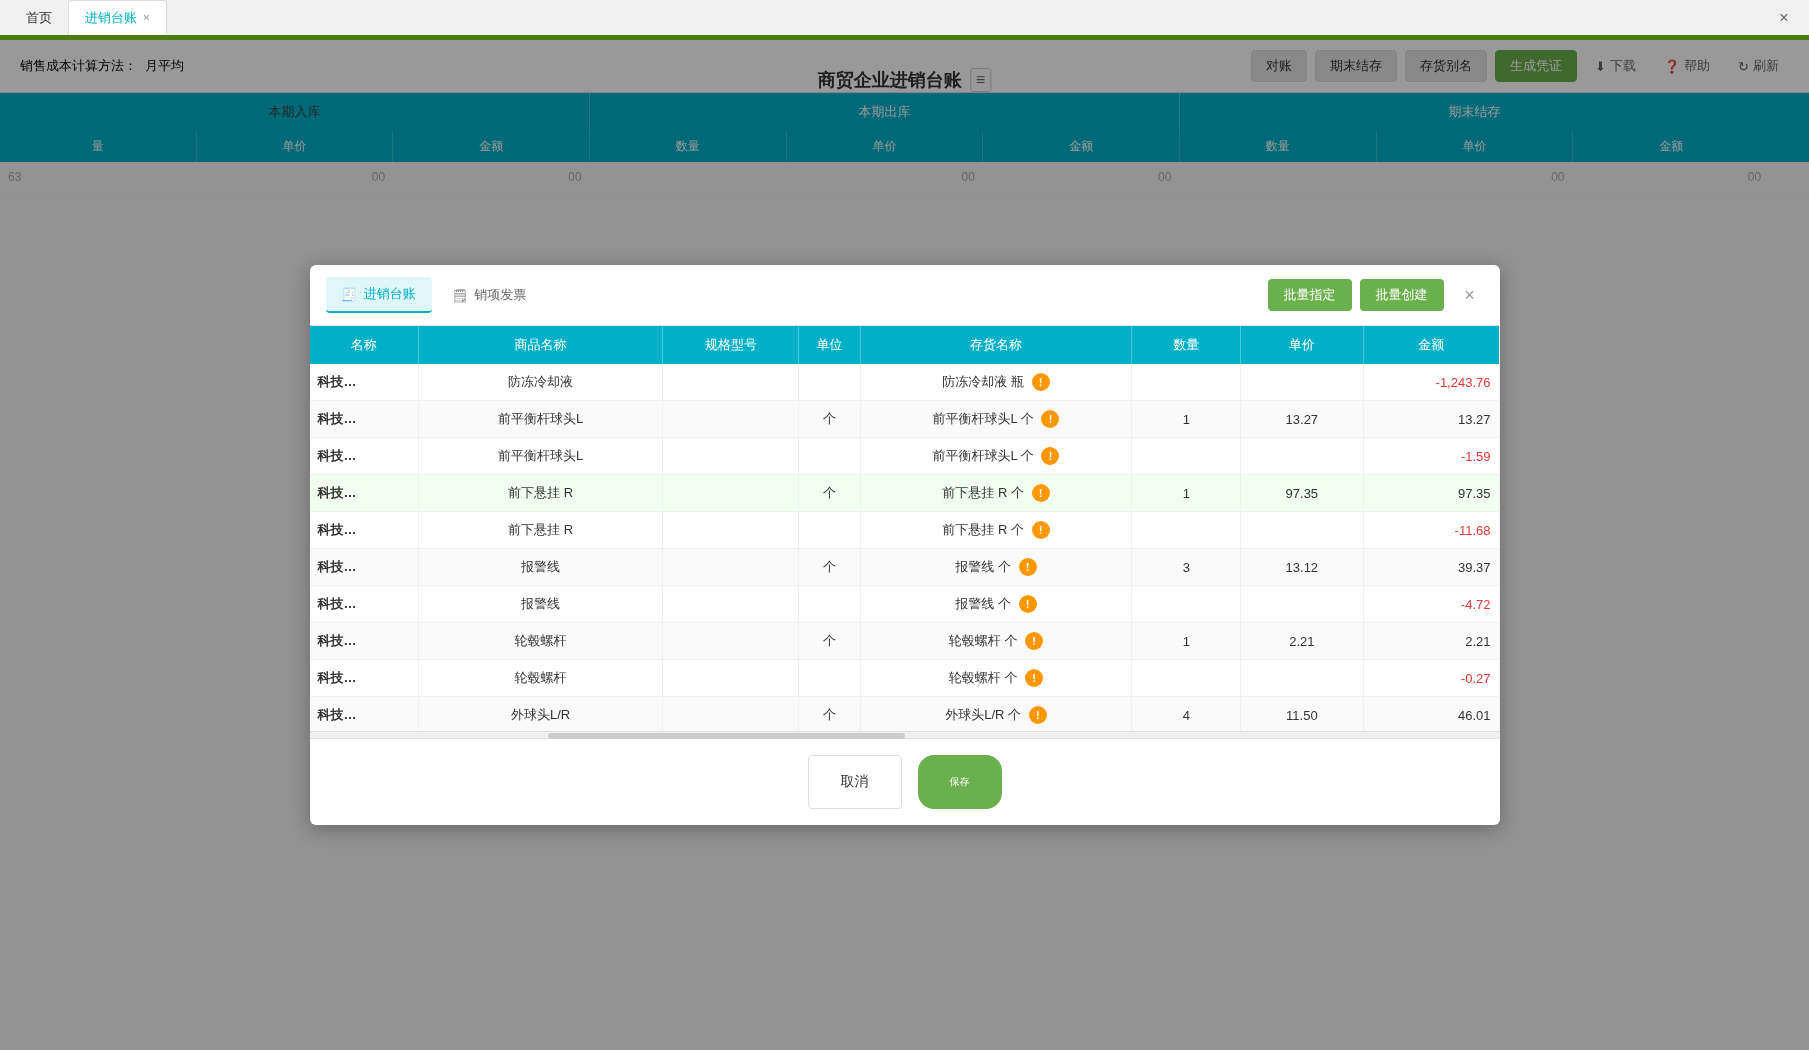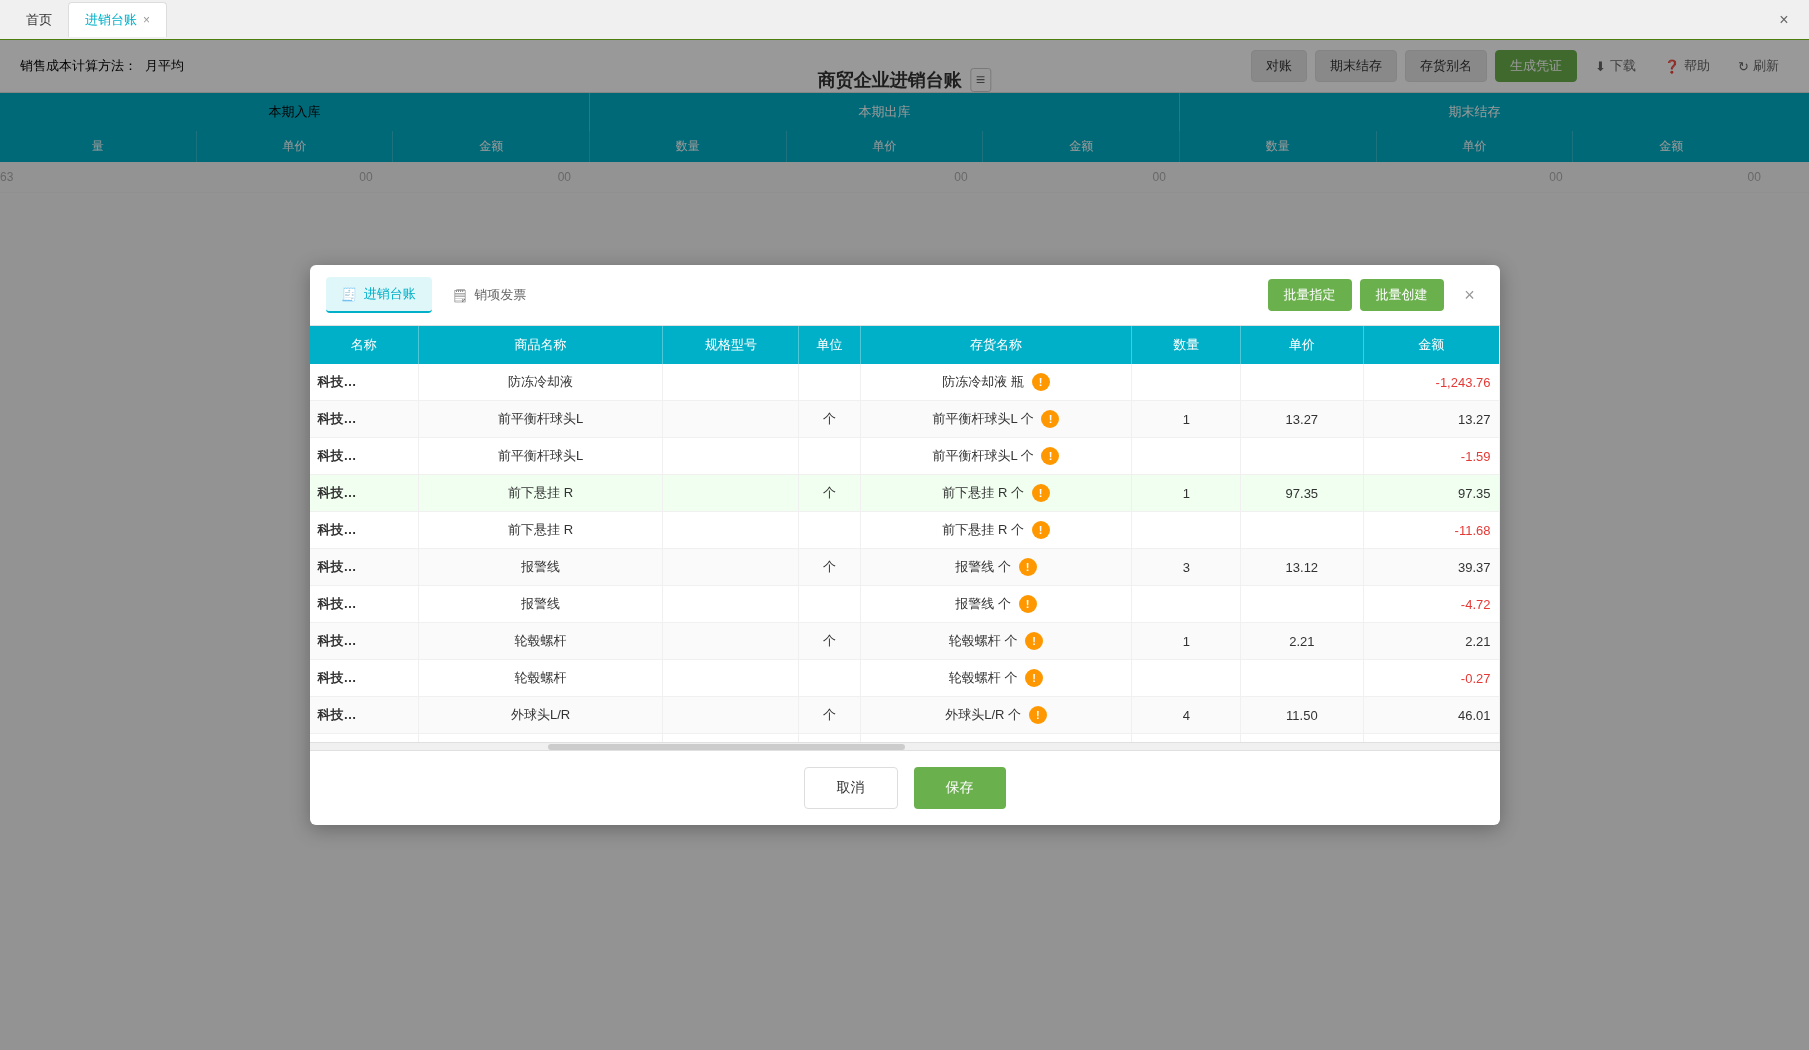--- a/index.html
+++ b/index.html
@@ -1,19 +1,19 @@
 <!DOCTYPE html>
 <html><head>
   <meta charset="utf-8">
   <style>
     * { box-sizing: border-box; margin: 0; padding: 0; }
     body { font-family: 'Microsoft YaHei', Arial, sans-serif; font-size: 13px; background: #e8e8e8; overflow: hidden; width: 1809px; height: 1050px; }
 
     
-    .tab-bar { display: flex; align-items: center; background: #f0f0f0; border-bottom: 1px solid #4d7c0f; height: 40px; padding: 0 10px; }
+    .tab-bar { display: flex; align-items: center; background: #f0f0f0; border-bottom: 5px solid #4d7c0f; height: 40px; padding: 0 10px; }
     .tab-item { padding: 8px 16px; cursor: pointer; color: #333; font-size: 13px; }
     .tab-item.active { background: #fff; border: 1px solid #ddd; border-bottom: none; border-radius: 4px 4px 0 0; color: #00b0c8; display: flex; align-items: center; gap: 6px; }
     .tab-close { color: #999; cursor: pointer; font-size: 12px; }
     .window-close { margin-left: auto; width: 30px; height: 30px; display: flex; align-items: center; justify-content: center; cursor: pointer; font-size: 16px; color: #666; }
 
     
     .main-area { background: #f5f5f5; height: calc(1050px - 40px); position: relative; }
 
     
     .top-toolbar { background: #fff; padding: 10px 20px; display: flex; align-items: center; border-bottom: 1px solid #e0e0e0; }
@@ -57,21 +57,21 @@
     tbody td { padding: 9px 8px; font-size: 13px; color: #333; text-align: center; border-right: 1px solid #f0f0f0; white-space: nowrap; }
     tbody td:first-child { text-align: left; font-weight: bold; }
     tbody td.text-right { text-align: right; }
     tbody td.negative { color: #e53935; text-align: right; padding-left: 32px; }
 
     .warning-icon { display: inline-block; width: 18px; height: 18px; background: #ff9800; border-radius: 50%; color: #fff; font-size: 11px; font-weight: bold; line-height: 18px; text-align: center; margin-left: 4px; }
 
     
     .dialog-footer { padding: 16px; display: flex; justify-content: center; gap: 16px; border-top: 1px solid #e0e0e0; }
     .btn-cancel { padding: 8px 32px; border-radius: 4px; border: 1px solid #ddd; background: #fff; cursor: pointer; font-size: 14px; color: #333; }
-    .btn-save { padding: 12px 32px; border-radius: 4px; border: none; background: #6ab04c; color: #fff; cursor: pointer; font-size: 14px; }
+    .btn-save { padding: 20px 32px; border-radius: 16px; border: none; background: #6ab04c; color: #fff; cursor: pointer; font-size: 10px; }
 
     
     .dialog-table::-webkit-scrollbar { width: 6px; height: 6px; }
     .dialog-table::-webkit-scrollbar-thumb { background: #ccc; border-radius: 3px; }
 
     .col-name { width: 80px; }
     .col-product { width: 180px; }
     .col-spec { width: 100px; }
     .col-unit { width: 45px; }
     .col-stock { width: 200px; }
@@ -120,41 +120,41 @@
         <span>帮助</span>
       </button>
       <button class="toolbar-icon-btn">
         <span>↻</span>
         <span>刷新</span>
       </button>
     </div>
   </div>
 
   <div style="display:flex; background:#00b0c8;">
-    <div style="flex:1; text-align:center; color:#000000; padding:10px; font-size:13px; border-right:1px solid rgba(255,255,255,0.3);">本期入库</div>
+    <div style="flex:1; text-align:center; color:#404040; padding:10px; font-size:13px; border-right:1px solid rgba(255,255,255,0.3);">本期入库</div>
     <div style="flex:1; text-align:center; color:#fff; padding:10px; font-size:13px; border-right:1px solid rgba(255,255,255,0.3);">本期出库</div>
     <div style="flex:1; text-align:center; color:#fff; padding:10px; font-size:13px;">期末结存</div>
     <div style="width:40px;"></div>
   </div>
   <div style="display:flex; background:#00b0c8;">
     <div style="flex:1; text-align:center; color:#fff; padding:7px 4px; font-size:12px; border-right:1px solid rgba(255,255,255,0.2);">量</div>
     <div style="flex:1; text-align:center; color:#fff; padding:7px 4px; font-size:12px; border-right:1px solid rgba(255,255,255,0.2);">单价</div>
     <div style="flex:1; text-align:center; color:#fff; padding:7px 4px; font-size:12px; border-right:1px solid rgba(255,255,255,0.2);">金额</div>
     <div style="flex:1; text-align:center; color:#fff; padding:7px 4px; font-size:12px; border-right:1px solid rgba(255,255,255,0.2);">数量</div>
     <div style="flex:1; text-align:center; color:#fff; padding:7px 4px; font-size:12px; border-right:1px solid rgba(255,255,255,0.2);">单价</div>
     <div style="flex:1; text-align:center; color:#fff; padding:7px 4px; font-size:12px; border-right:1px solid rgba(255,255,255,0.2);">金额</div>
     <div style="flex:1; text-align:center; color:#fff; padding:7px 4px; font-size:12px; border-right:1px solid rgba(255,255,255,0.2);">数量</div>
     <div style="flex:1; text-align:center; color:#fff; padding:7px 4px; font-size:12px; border-right:1px solid rgba(255,255,255,0.2);">单价</div>
     <div style="flex:1; text-align:center; color:#fff; padding:7px 4px; font-size:12px;">金额</div>
     <div style="width:40px;"></div>
   </div>
 
   <div style="opacity:0.5; overflow:hidden;">
     <div style="display:flex; border-bottom:1px solid #eee; padding:8px 0; font-size:12px; color:#666;">
-      <div style="flex:1; padding:0 0;">63</div>
+      <div style="flex:1; padding:0 8px;">63</div>
       <div style="flex:1; padding:0 8px; text-align:right;">00</div>
       <div style="flex:1; padding:0 8px; text-align:right;">00</div>
       <div style="flex:1; padding:0 8px;"></div>
       <div style="flex:1; padding:0 8px; text-align:right;">00</div>
       <div style="flex:1; padding:0 8px; text-align:right;">00</div>
       <div style="flex:1; padding:0 8px;"></div>
       <div style="flex:1; padding:0 8px; text-align:right;">00</div>
       <div style="flex:1; padding:0 8px; text-align:right;">00</div>
       <div style="width:40px;"></div>
     </div>

